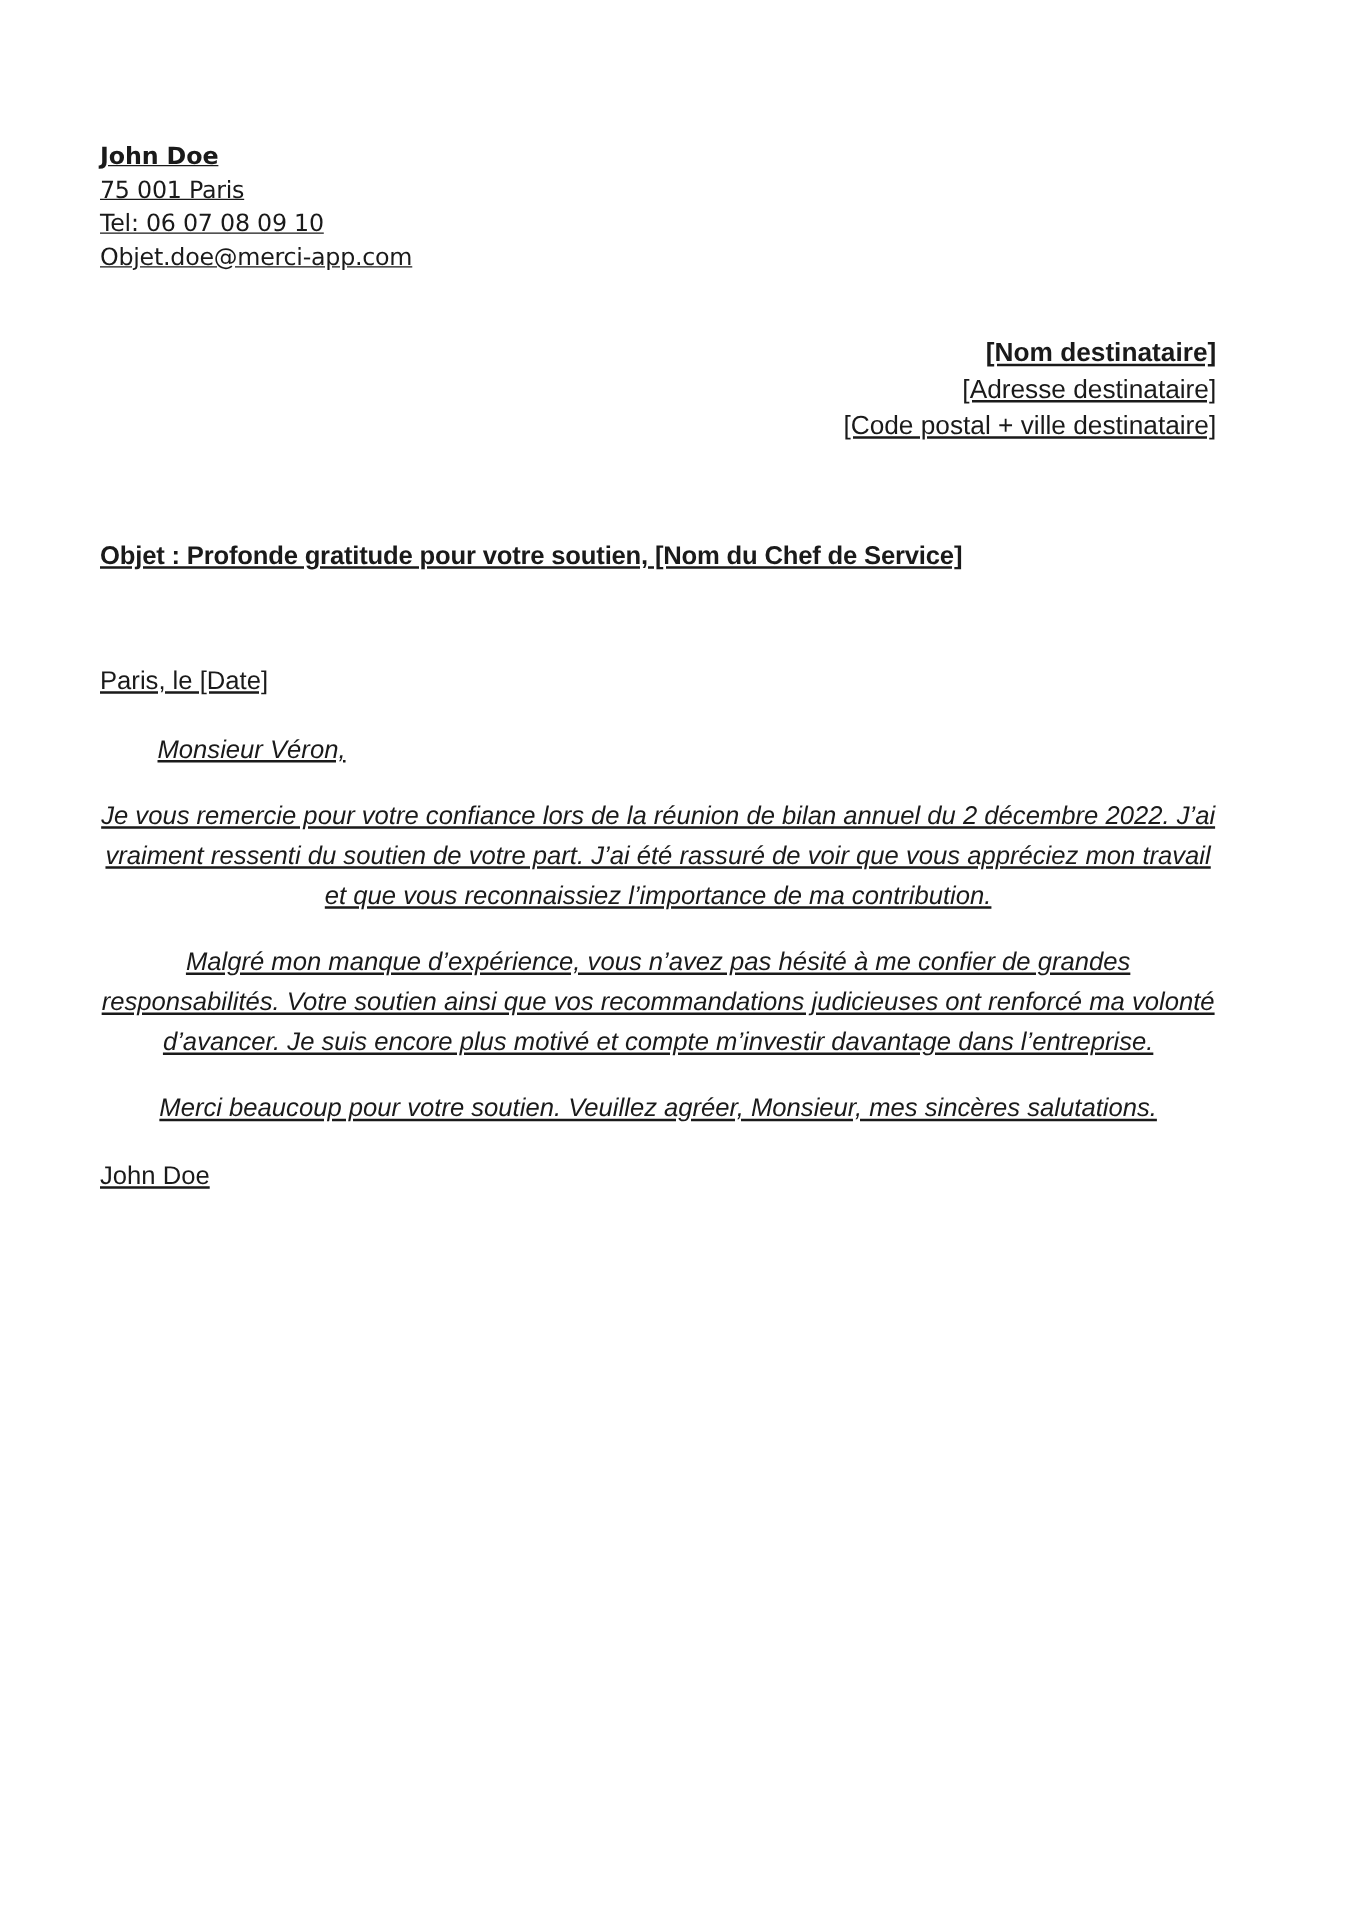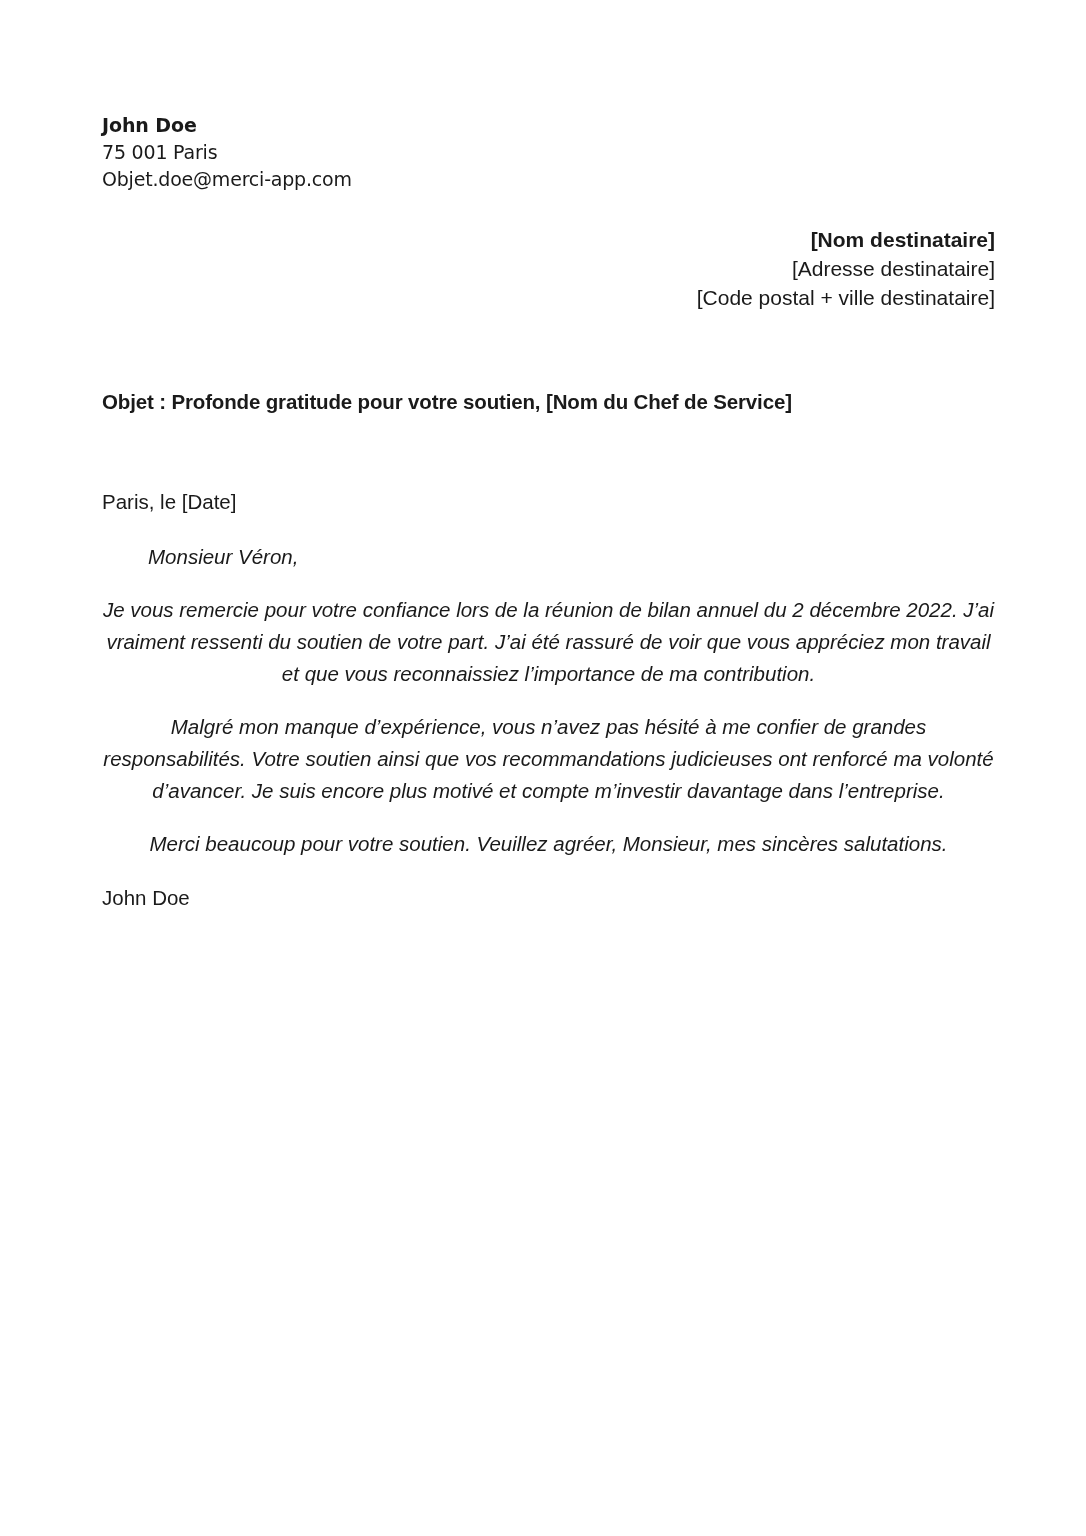--- a/index.html
+++ b/index.html
@@ -14,42 +14,43 @@
     background: #ffffff;
     overflow: hidden;
     font-family: "Liberation Sans", sans-serif;
     color: #1a1a1a;
     -webkit-font-smoothing: antialiased;
   }
 
   
   .content {
     position: absolute;
-    left: 102px;
+    left: 80px;
     top: 0;
     width: 893px; 
+    text-decoration: underline;
   }
 
   
   .sender {
     margin-top: 112px;
     font-family: "DejaVu Sans", sans-serif;
     font-size: 19px;
     line-height: 27px;
     letter-spacing: -0.2px;
   }
   .sender .line { white-space: pre; }
   .sender .name {
     font-weight: bold;
     letter-spacing: -0.1px;
   }
 
   
   .recipient {
-    margin-top: 32px;
+    margin-top: 48px;
     text-align: right;
     font-size: 21px;
     line-height: 29px;
   }
   .recipient .name { font-weight: bold; }
 
   
   .subject {
     margin-top: 76px;
     font-size: 20.5px;
@@ -88,20 +89,21 @@
 </style>
 </head>
 <body>
 
 <div class="page">
   <div class="content">
 
     <div class="sender">
       <div class="line name">John Doe</div>
       <div class="line">75 001 Paris</div>
+      <div class="line">Tel: 06 07 08 09 10</div>
       <div class="line">Objet.doe@merci-app.com</div>
     </div>
 
     <div class="recipient">
       <div class="line name">[Nom destinataire]</div>
       <div class="line">[Adresse destinataire]</div>
       <div class="line">[Code postal + ville destinataire]</div>
     </div>
 
     <div class="subject">Objet : Profonde gratitude pour votre soutien, [Nom du Chef de Service]</div>

